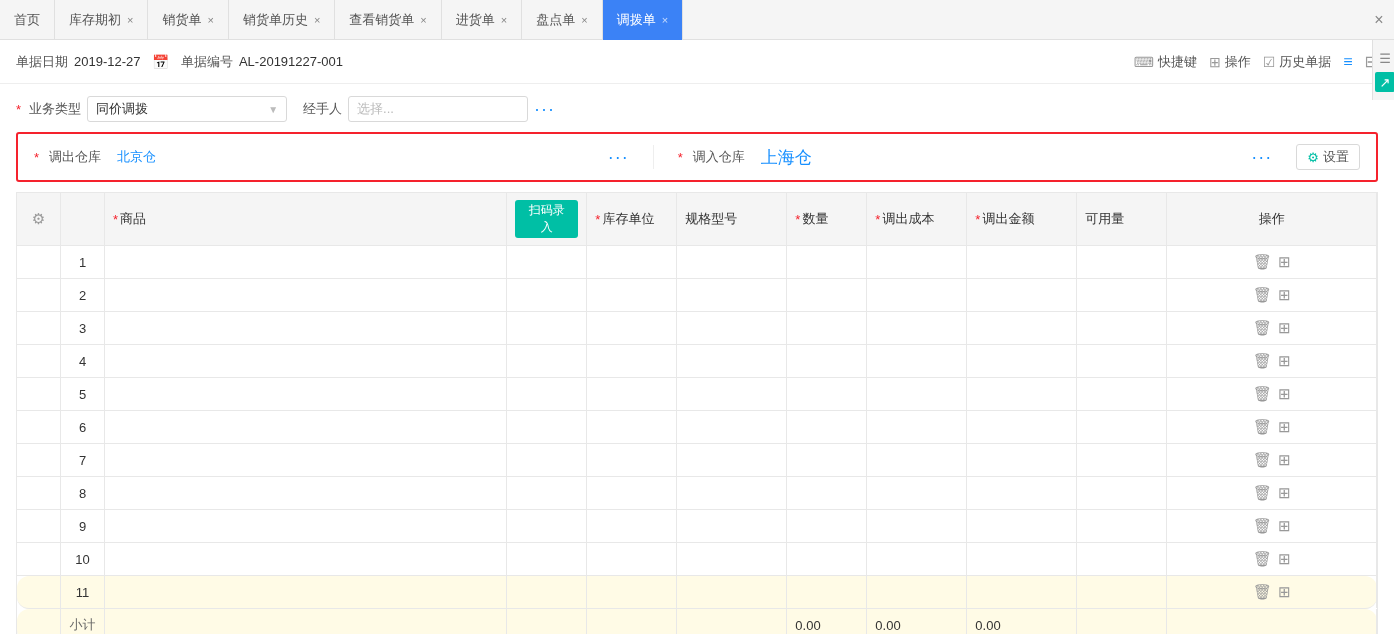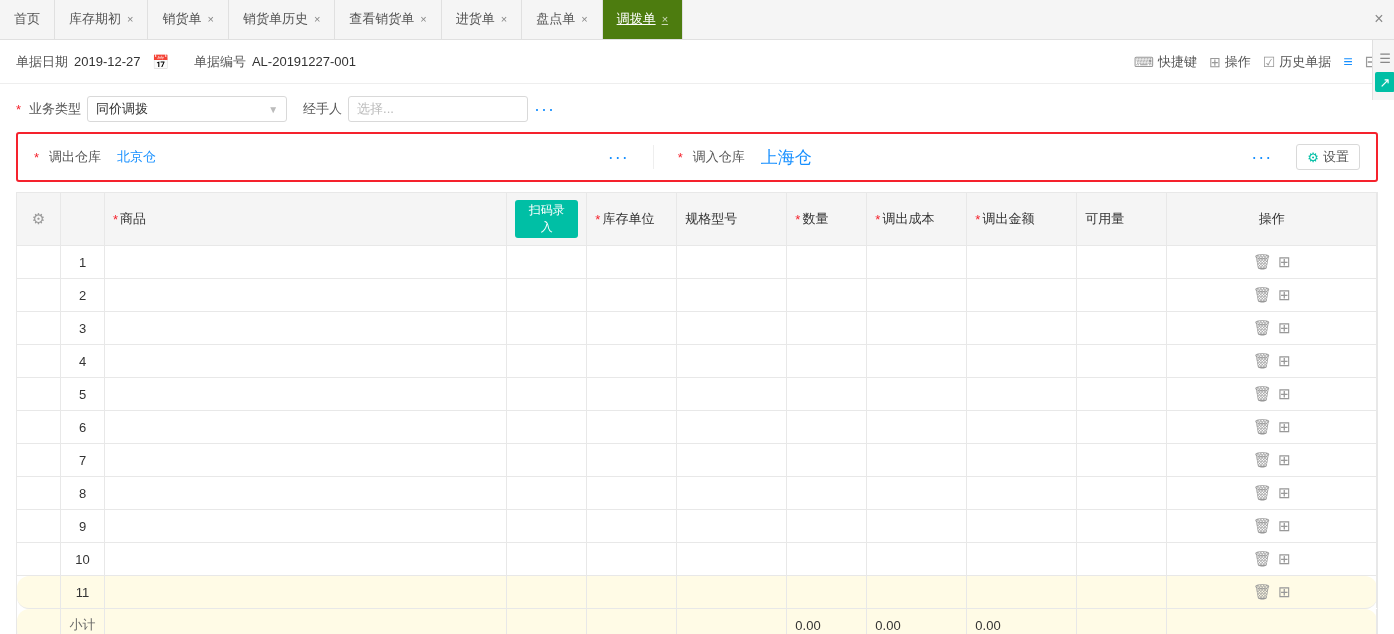--- a/index.html
+++ b/index.html
@@ -1,36 +1,36 @@
 <!DOCTYPE html>
 <html><head>
   <meta charset="utf-8">
   <style>
     * { box-sizing: border-box; margin: 0; padding: 0; }
     body { font-family: "Microsoft YaHei", "PingFang SC", sans-serif; font-size: 13px; background: #fff; color: #333; }
 
     
     .tab-bar {
-      display: flex; align-items: flex-end; background: #f5f5f5; border-bottom: 1px solid #e0e0e0; height: 40px; padding: 0 0 0 0;
+      display: flex; align-items: center; background: #f5f5f5; border-bottom: 1px solid #e0e0e0; height: 40px; padding: 0 0 0 0;
     }
     .tab-item {
       display: flex; align-items: center; padding: 0 14px; height: 40px; cursor: pointer; font-size: 13px; color: #555; border-right: 1px solid #e0e0e0; white-space: nowrap; position: relative;
     }
     .tab-item.active {
-      background: #4d7c0f; color: #fff; font-weight: 500; text-decoration: underline;
+      background: #3b82f6; color: #fff; font-weight: 500;
     }
     .tab-item .close-icon { margin-left: 6px; font-size: 11px; cursor: pointer; opacity: 0.7; }
     .tab-item.active .close-icon { color: #fff; }
     .tab-close-btn { margin-left: 36px; display: flex; align-items: center; justify-content: center; width: 30px; height: 40px; cursor: pointer; font-size: 16px; color: #888; }
 
     
     .toolbar {
       display: flex; align-items: center; padding: 8px 16px; border-bottom: 1px solid #eee; background: #fff; height: 44px;
     }
-    .toolbar-left { display: flex; align-items: center; gap: 24px; }
+    .toolbar-left { display: flex; align-items: center; gap: 11px; }
     .toolbar-label { color: #555; font-size: 13px; }
     .toolbar-value { color: #333; font-size: 13px; }
     .toolbar-calendar-icon { color: #00bfa5; margin-left: 6px; cursor: pointer; font-size: 14px; }
     .toolbar-right { margin-left: auto; display: flex; align-items: center; gap: 12px; color: #555; font-size: 13px; }
     .toolbar-right-item { display: flex; align-items: center; gap: 4px; cursor: pointer; color: #555; }
     .toolbar-right-item .icon { color: #999; font-size: 14px; }
     .toolbar-grid-btn { display: flex; align-items: center; gap: 2px; }
 
     
     .form-area {

